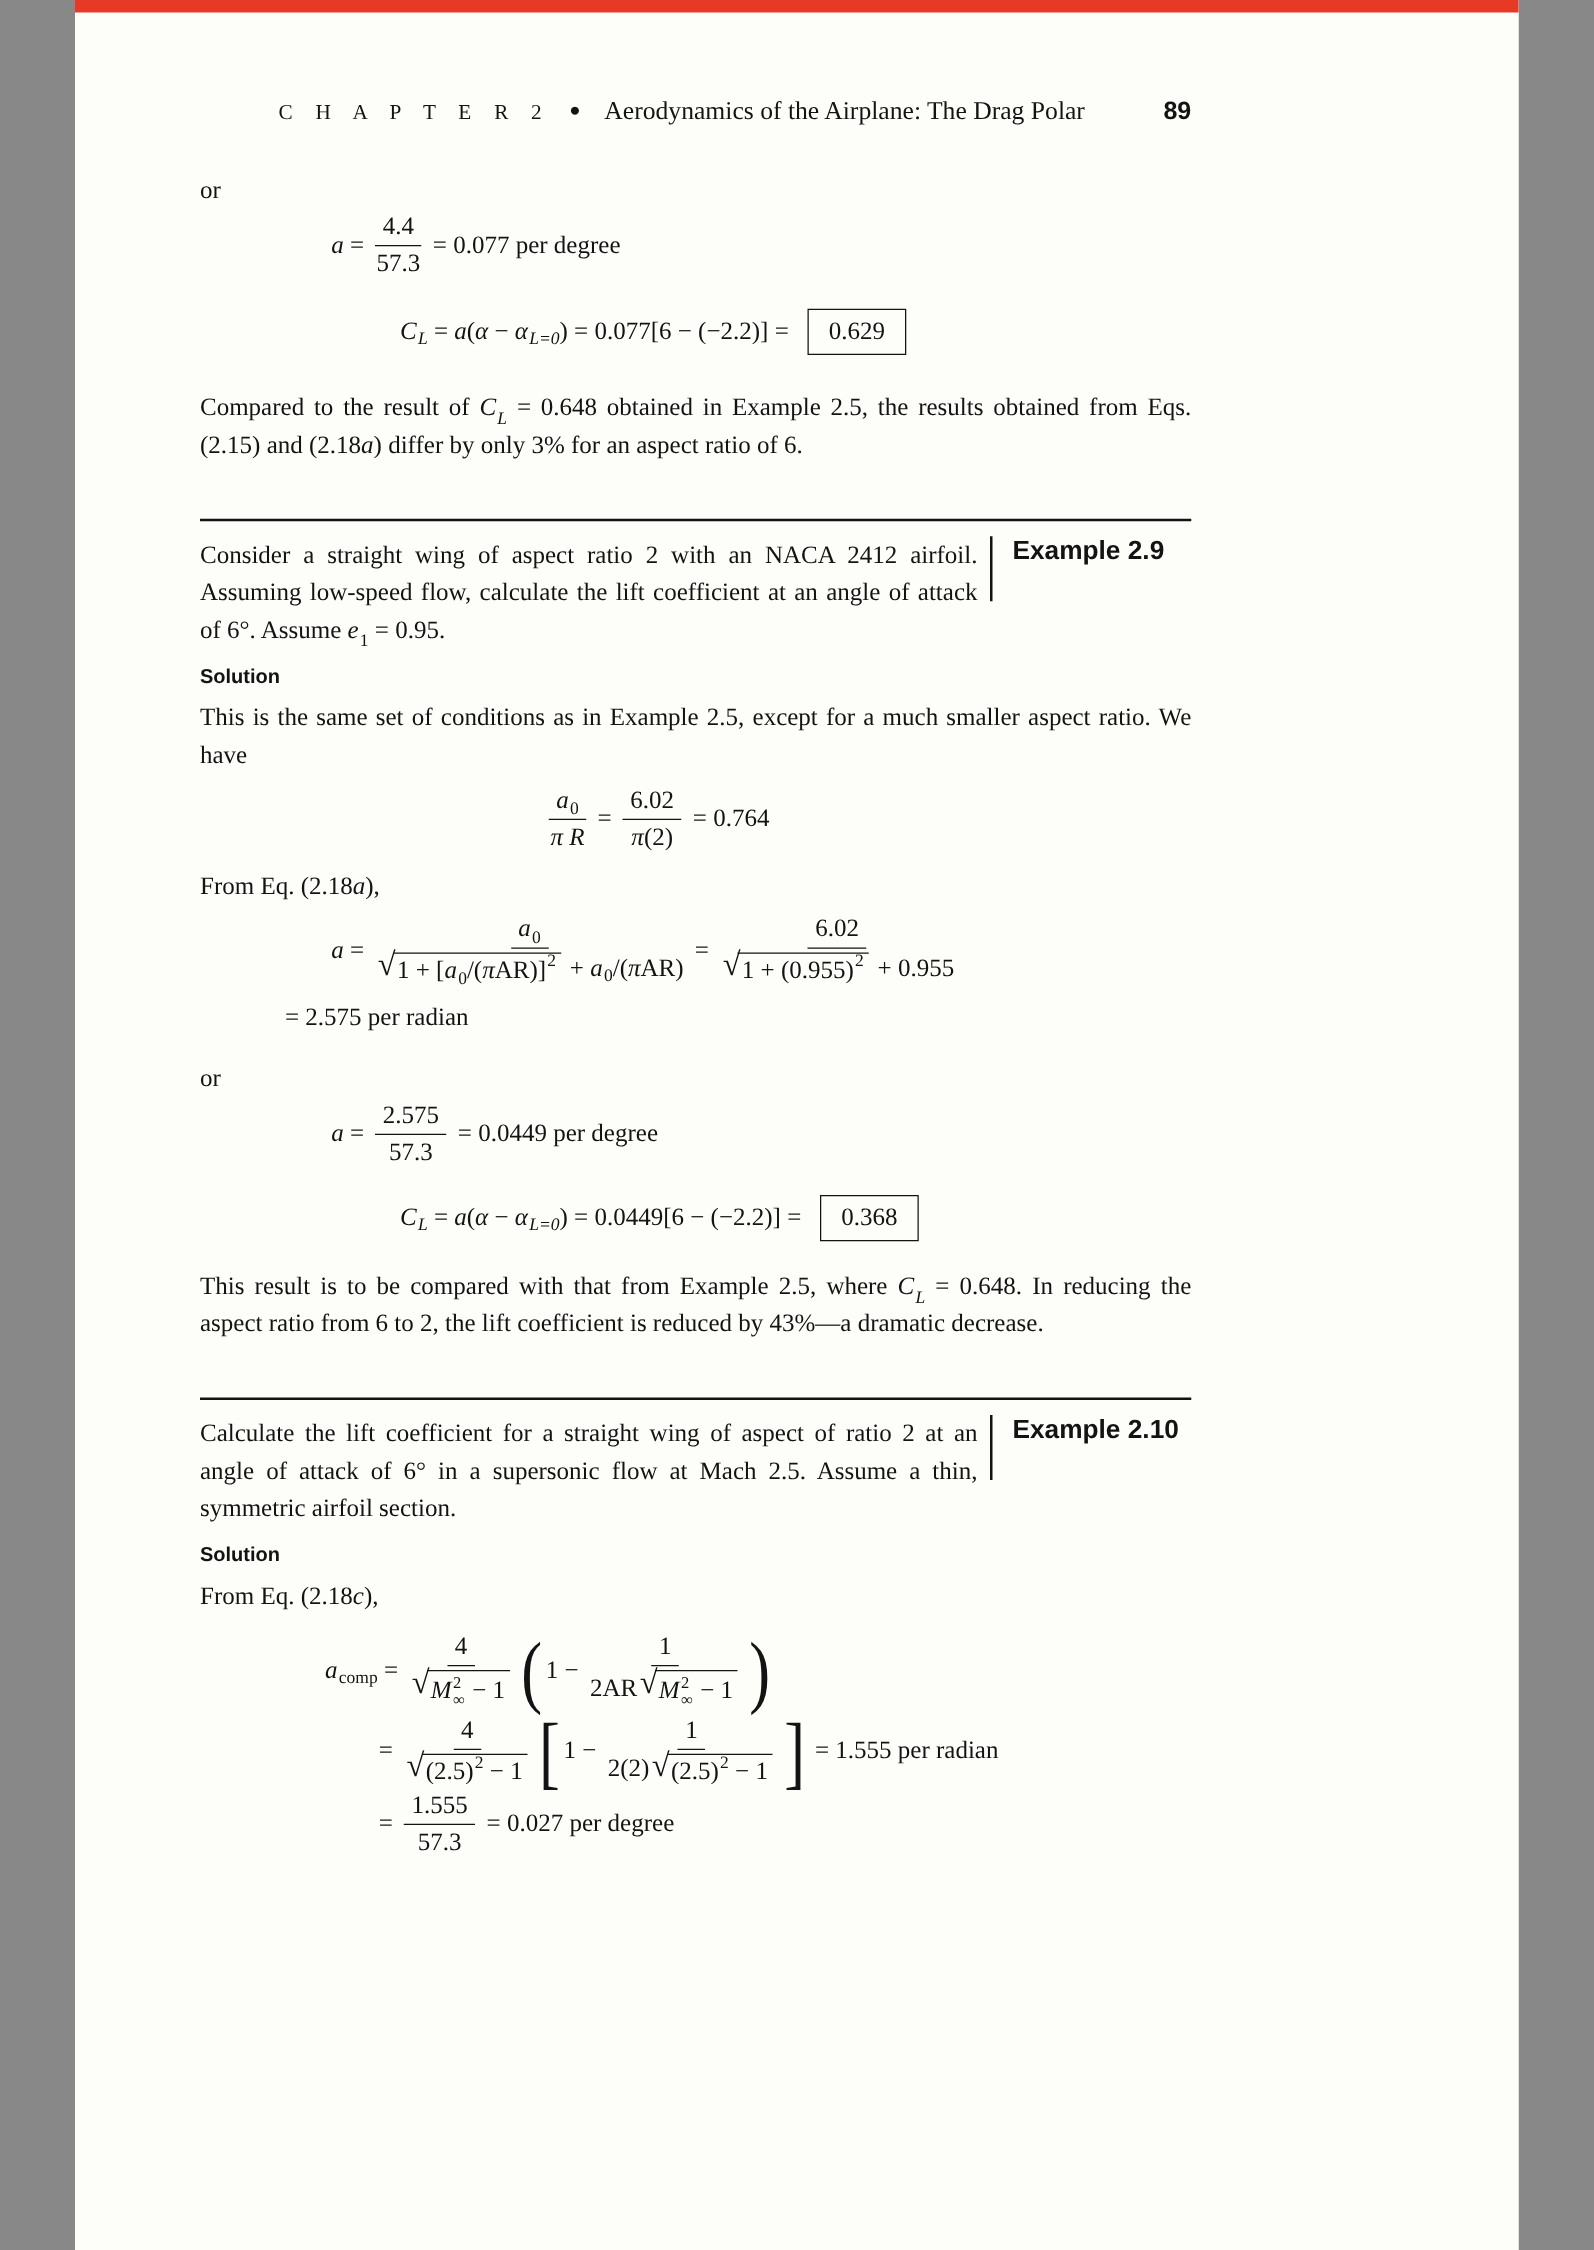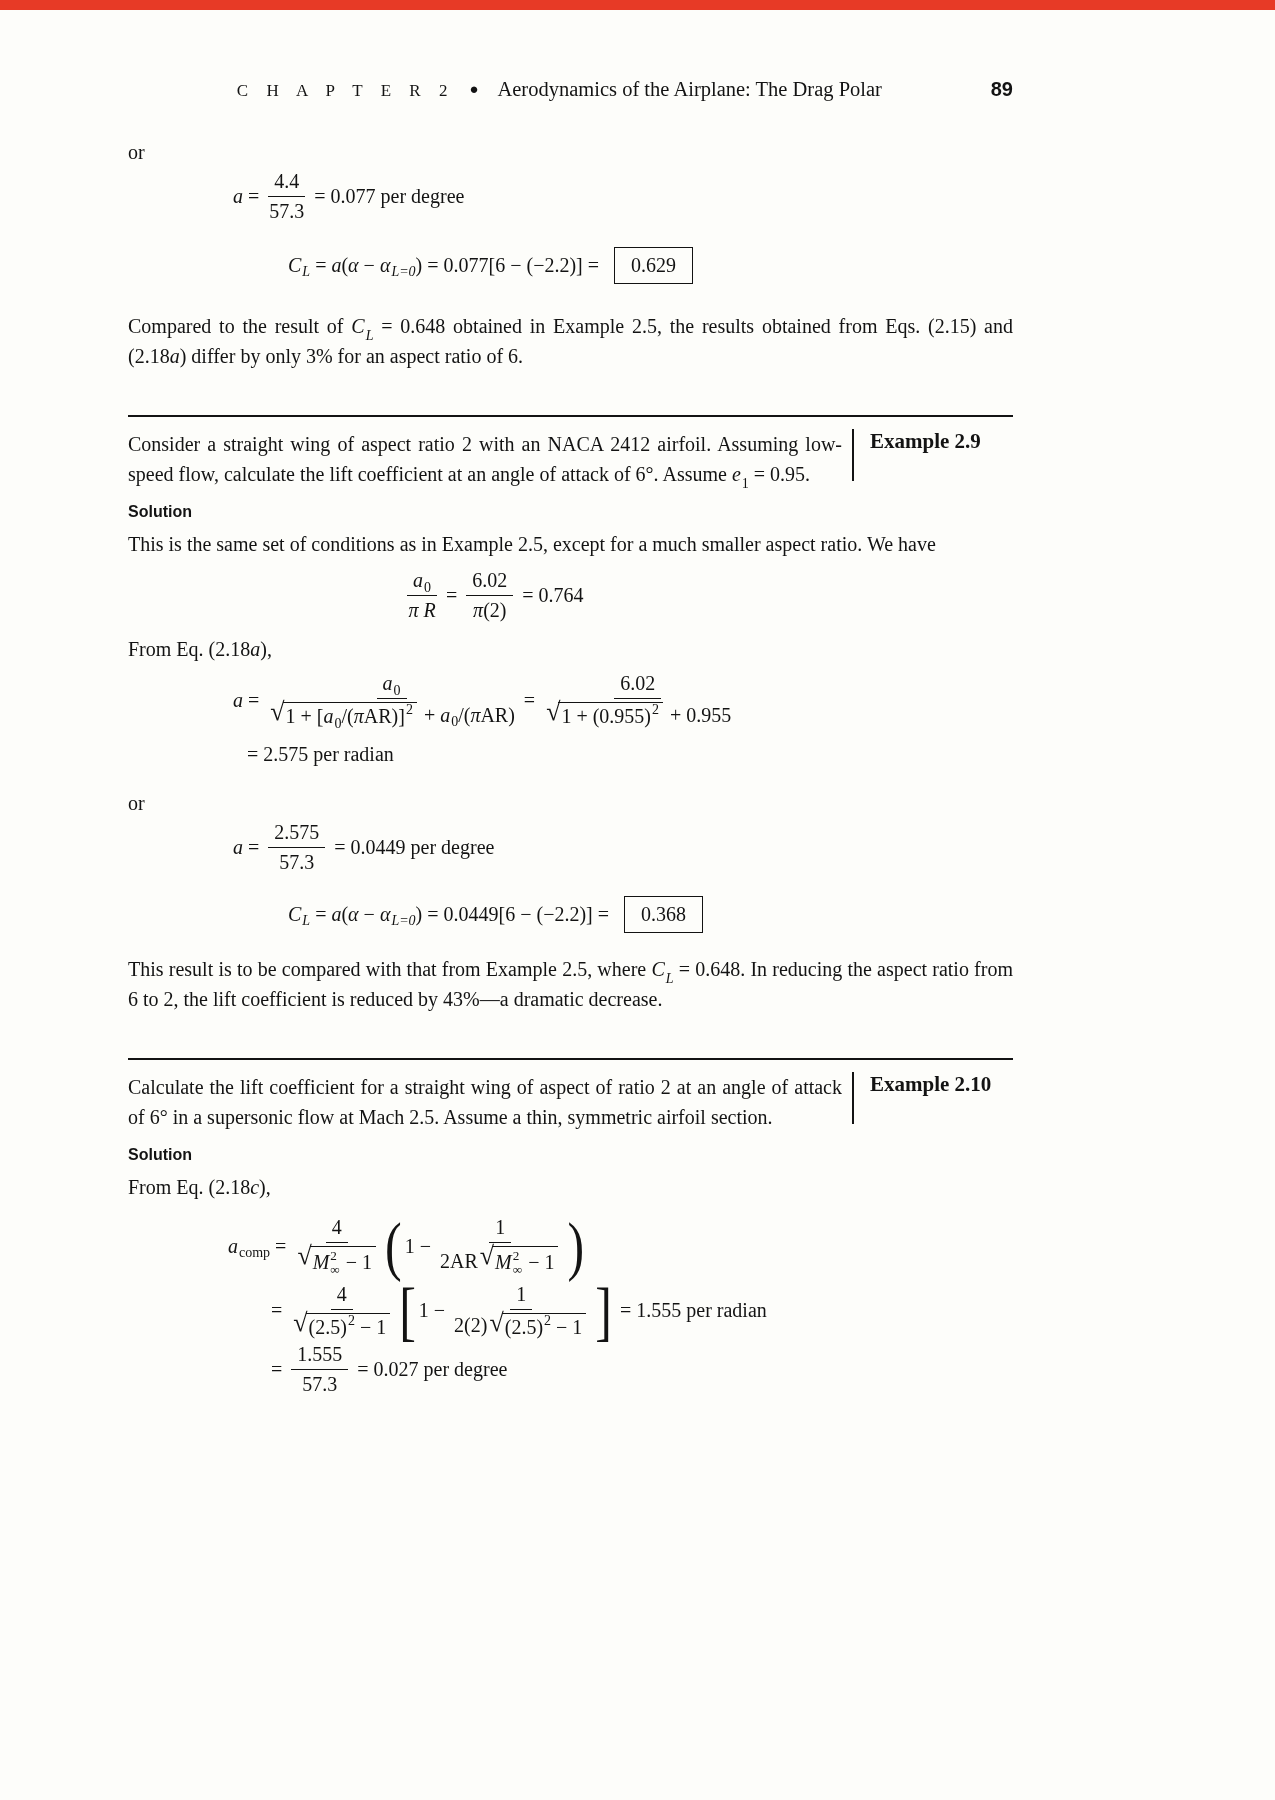--- a/index.html
+++ b/index.html
@@ -1,26 +1,25 @@
 <!DOCTYPE html>
 <html><head>
 <meta charset="utf-8">
 <style>
   * { margin:0; padding:0; box-sizing:border-box; }
   html,body { background:#888; }
   .page {
     position:relative;
-    width:1275px; height:1800px;
+    width:1155px; height:1800px;
     margin:0 auto;
     background:#fdfdfa;
     color:#131313;
     font-family:"Liberation Serif", serif;
     font-size:20px;
     overflow:hidden;
-    padding-left:28px;
   }
   .top-strip {
     position:absolute; top:0; left:0; right:0; height:10px;
     background:#e8структ;
   }
   .top-strip { background:#e73a26; }
   .content { padding:0 262px 0 100px; }
 
   
   .running-head { display:flex; align-items:baseline; margin-top:78px; }
@@ -31,21 +30,21 @@
   .rh-page { font-weight:bold; font-size:20px; font-family:"Liberation Sans", sans-serif; }
 
   
   .word-or { margin-top:40px; }
   .body-par { margin-top:24px; line-height:1.5; text-align:justify; }
   .plain-line { margin-top:12px; line-height:1.5; }
 
   
   .eq { display:flex; align-items:center; margin-top:10px; min-height:44px; }
   .eq .tk-rm { white-space:pre; }
-  .ml-100{margin-left:100px;} .ml-105{margin-left:105px;} .ml-120{margin-left:119px;}
+  .ml-100{margin-left:100px;} .ml-105{margin-left:105px;} .ml-120{margin-left:68px;}
   .ml-143{margin-left:143px;} .ml-160{margin-left:160px;} .ml-275{margin-left:275px;}
   .mt-6{margin-top:6px;} .mt-4{margin-top:4px;} .mt-8{margin-top:8px;}
   .mt-14{margin-top:14px;} .mt-16{margin-top:16px;} .mt-18{margin-top:18px;} .mt-20{margin-top:20px;}
 
   
   .tk-it { font-style:italic; }
   .tk-sub { font-size:0.7em; position:relative; top:0.5em; margin-left:1px; }
   .tk-sup { font-size:0.7em; position:relative; top:-0.45em; margin-left:1px; }
   .tk-frac { display:inline-flex; flex-direction:column; align-items:center; margin:0 4px; vertical-align:middle; }
   .fr-num { display:inline-flex; align-items:center; justify-content:center; border-bottom:1.6px solid #131313; padding:0 6px 3px; }
@@ -56,21 +55,21 @@
   .tk-box { display:inline-flex; align-items:flex-start; border:1.7px solid #131313; padding:6px 16px; margin-left:10px; }
   .tk-big { font-size:2.5em; line-height:1; transform:scaleY(1.3); margin:0 3px; font-weight:400; }
   .tk-ss { display:inline-flex; flex-direction:column; align-items:flex-start; font-size:0.66em; line-height:1.05; margin:0 1px; }
 
   
   .example { margin-top:44px; }
   .ex-rule { border-top:2.5px solid #131313; }
   .ex-head { display:flex; align-items:flex-start; padding-top:12px; }
   .ex-intro { width:742px; line-height:1.5; text-align:justify; }
   .ex-divider { width:2px; background:#131313; height:52px; margin-left:10px; flex:none; }
-  .ex-label { width:159px; padding-left:16px; font-family:Liberation Serif, serif; font-weight:bold; font-size:21px; flex:none; }
+  .ex-label { width:159px; padding-left:16px; font-family:Liberation Sans, sans-serif; font-weight:bold; font-size:21px; flex:none; }
   .solution { margin-top:14px; font-family:"Liberation Sans", sans-serif; font-weight:bold; font-size:16px; }
 </style>
 </head>
 <body>
 
 <div class="page">
   <div class="top-strip"></div>
 
   <div class="content">
 

